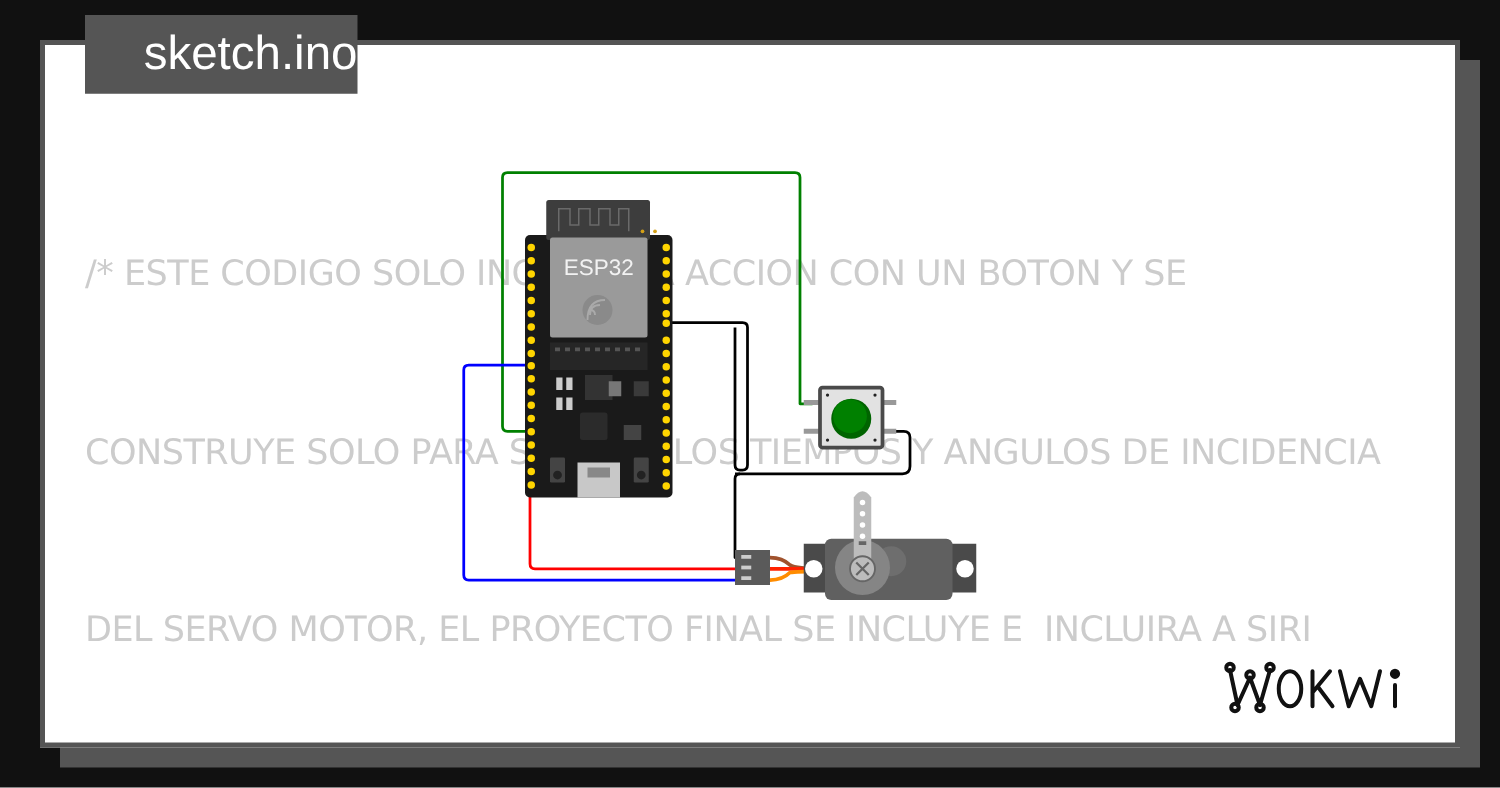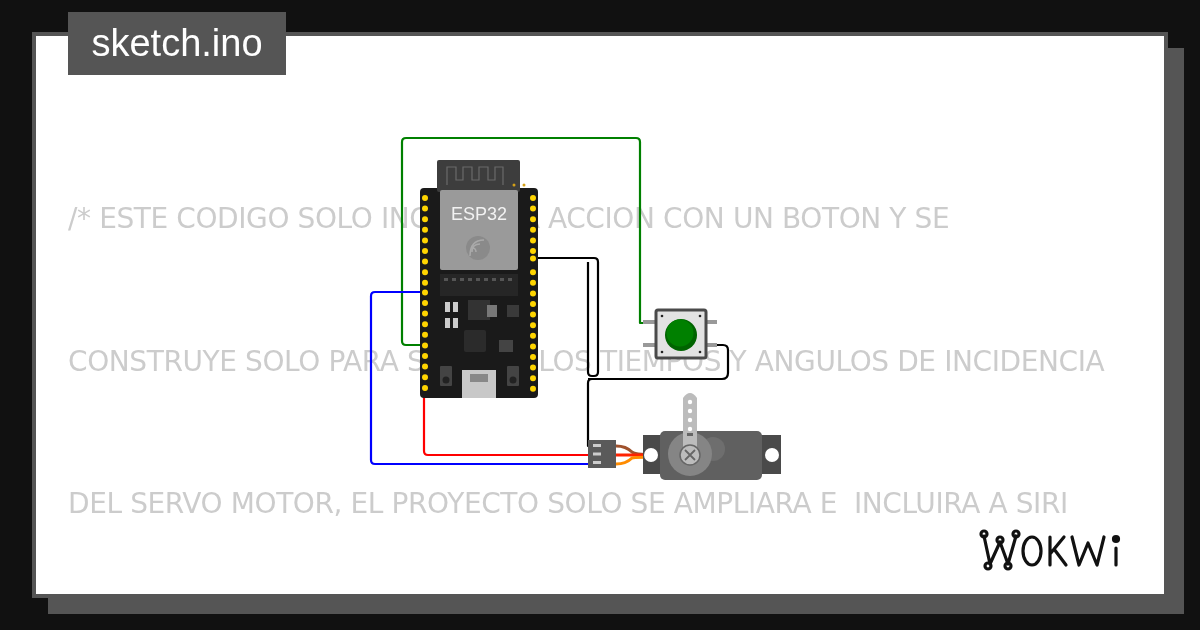--- a/index.html
+++ b/index.html
@@ -20,34 +20,34 @@
     position: absolute; left: 32px; top: 64px; width: 1063px; height: 500px;
     overflow: hidden; white-space: pre;
     font-family: "DejaVu Sans", sans-serif;
     font-size: 28px; line-height: 47.5px; color: #cccccc; letter-spacing: -0.4px;
   }
   .code div { height: 47.5px; }
   .title-tag {
     position: absolute; left: 68px; top: 12px; height: 63px; width: 218px;
     background: #555555; color: #ffffff;
     font-family: "Liberation Sans", sans-serif; font-size: 38px;
-    line-height: 63px; text-align: center;
+    line-height: 63px; text-align: right;
   }
   .diagram { position: absolute; left: 0; top: 0; width: 1200px; height: 630px; }
   .logo { position: absolute; left: 978px; top: 526px; width: 172px; height: 50px; }
 </style>
 </head>
 <body>
 
 <div class="shadow"></div>
 <div class="card">
   <div class="code">
     <div>/* ESTE CODIGO SOLO INCLUYE LA ACCION CON UN BOTON Y SE</div>
     <div>CONSTRUYE SOLO PARA SIMULAR LOS TIEMPOS Y ANGULOS DE INCIDENCIA</div>
-    <div>DEL SERVO MOTOR, EL PROYECTO SOLO SE AMPLIARA E  INCLUIRA A SIRI</div>
+    <div>DEL SERVO MOTOR, EL PROYECTO FINAL SE INCLUYE E  INCLUIRA A SIRI</div>
     
     
     
     
     
     
     
   </div>
 </div>
 

